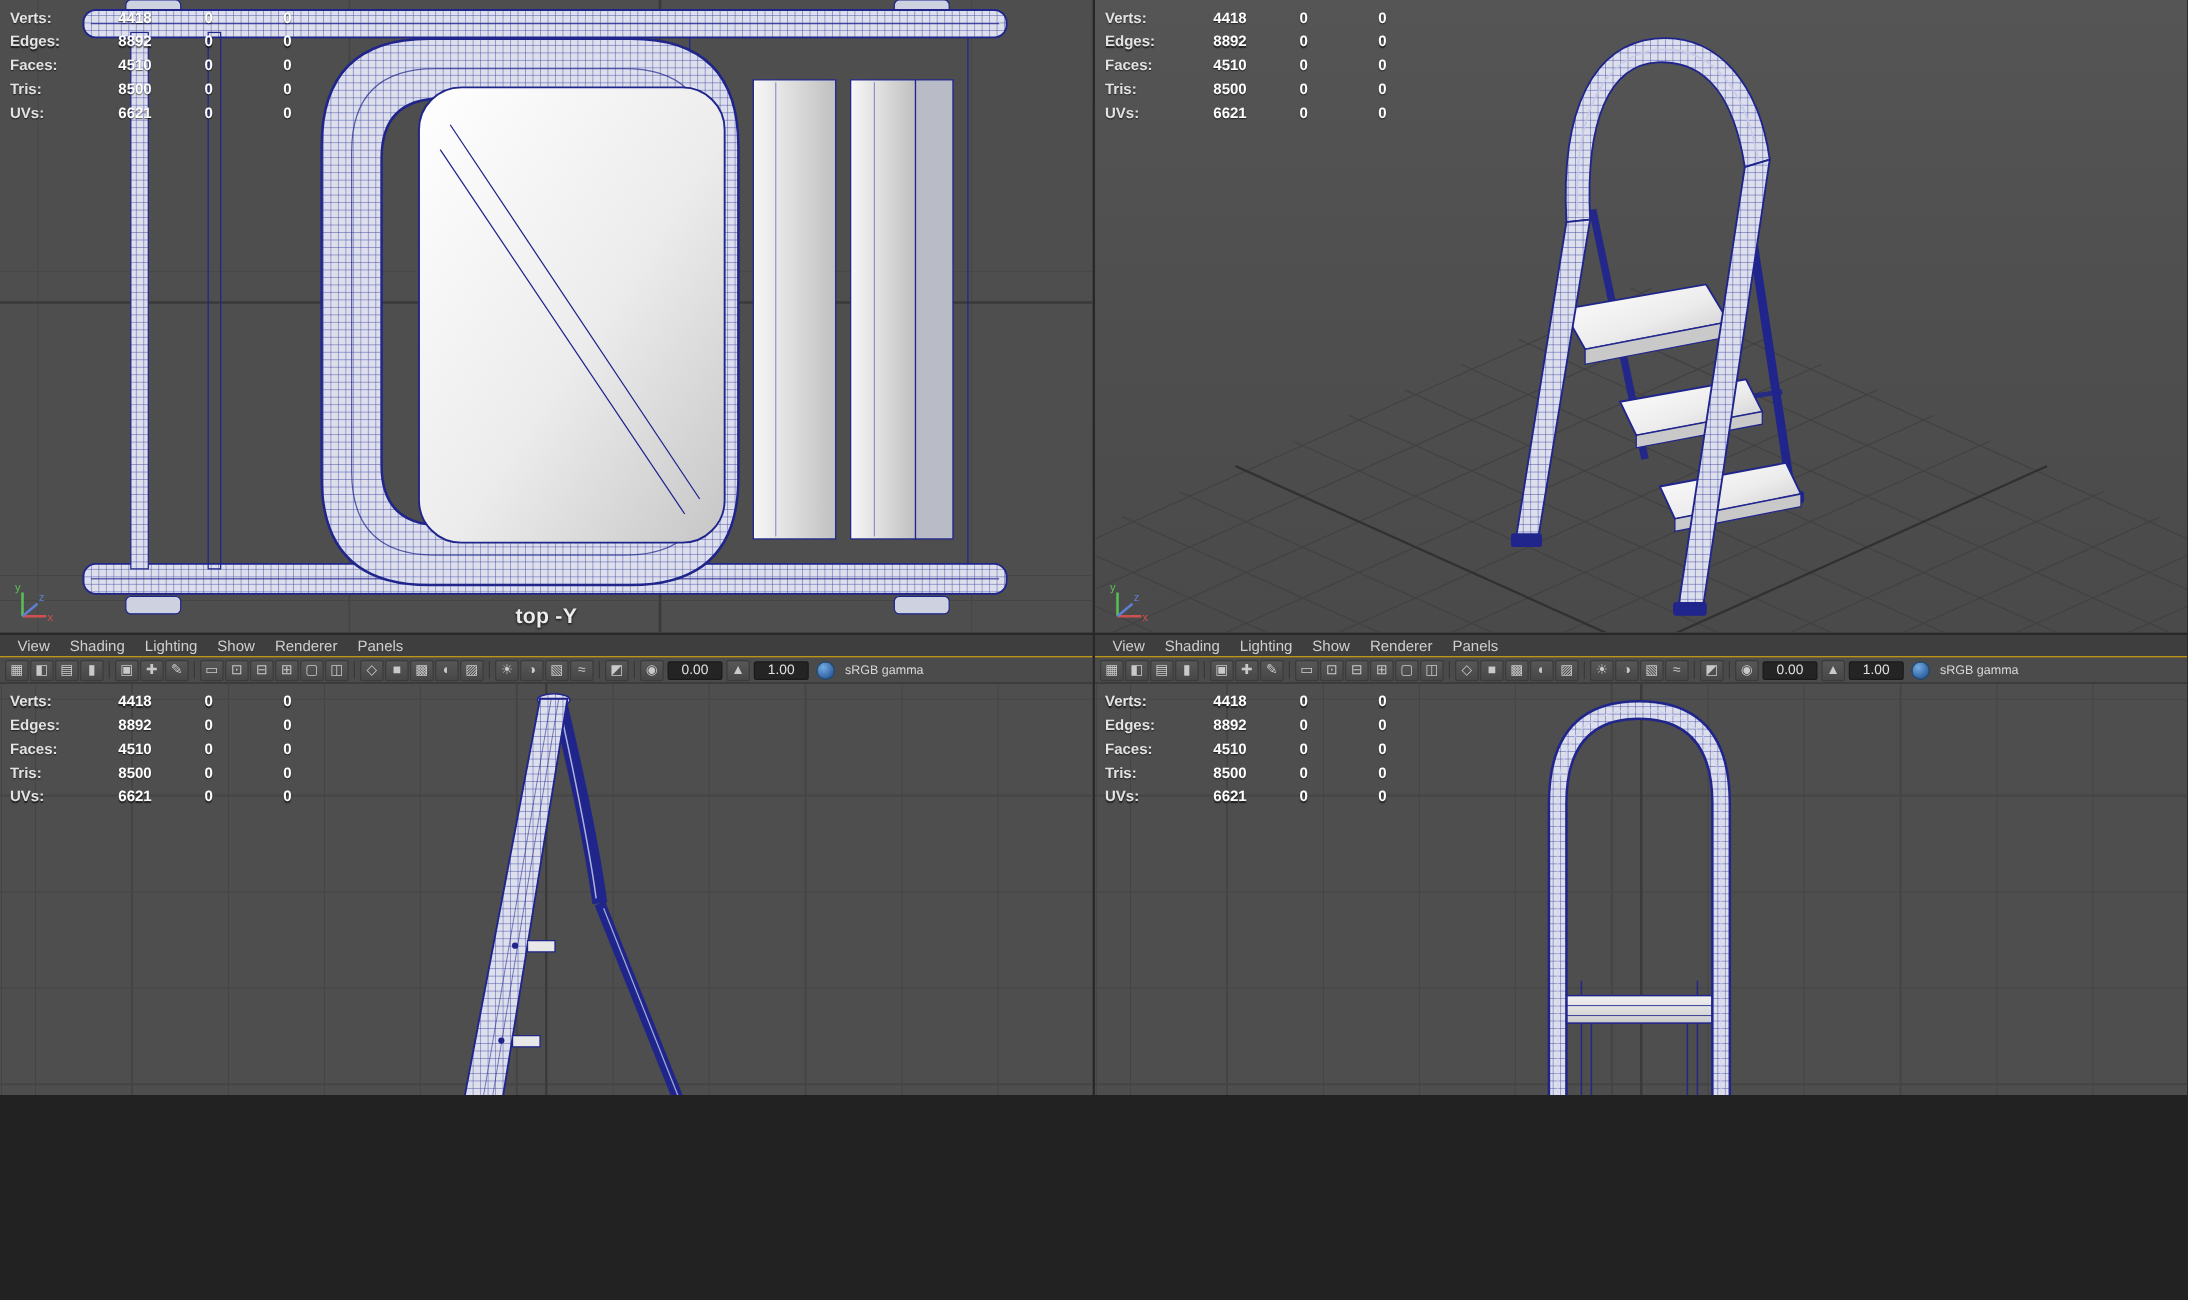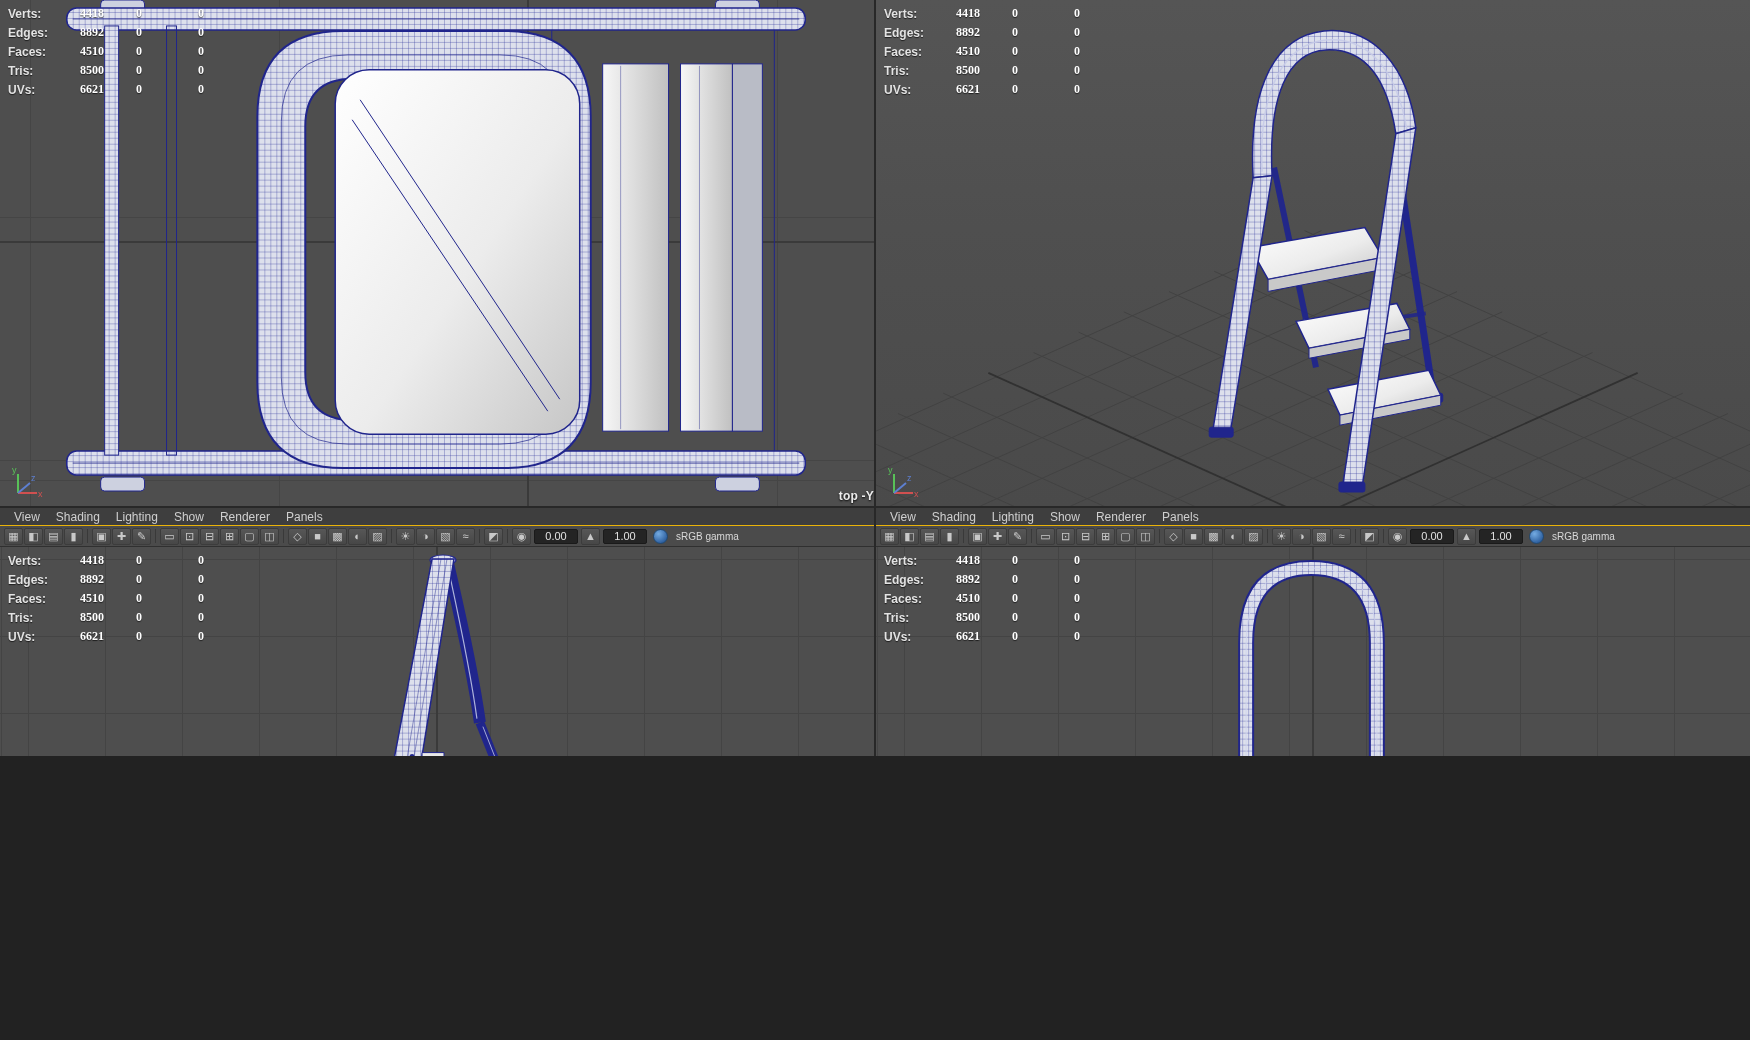--- a/index.html
+++ b/index.html
@@ -1,18 +1,18 @@
 <!DOCTYPE html>
 <html><head>
 <meta charset="utf-8">
 <style>
   * { box-sizing: border-box; margin: 0; padding: 0; }
   html,body { background:#222; }
   body { font-family: "Liberation Sans", sans-serif; }
-  .app { position:relative; width:1750px; height:756px;
+  .app { position:relative; width:1750px; height:876px;
          display:grid; grid-template-columns:874px 874px; grid-template-rows:506px 532px;
          gap:2px; background:#282828; overflow:hidden; }
   .pane { position:relative; display:flex; flex-direction:column; background:#4e4e4e; overflow:hidden; }
 
   
   .viewport { position:relative; flex:1; overflow:hidden; background:#4e4e4e; }
   .vp-top { background-image:
       repeating-linear-gradient(to right,#454545 0 1px,transparent 1px 249px),
       repeating-linear-gradient(to bottom,#454545 0 1px,transparent 1px 243px);
       background-position: 30px 0, 0 -26px; }
@@ -23,25 +23,25 @@
       background-position: 28px 0, 0 12px; }
   .axis-v { position:absolute; top:0; bottom:0; width:2px; background:#3a3a3a; }
   .axis-h { position:absolute; left:0; right:0; height:2px; background:#3a3a3a; }
   .vp-svg { position:absolute; left:0; top:0; }
 
   
   .hud { position:absolute; top:4px; left:8px; font-size:12px; font-weight:bold;
          color:#fff; text-shadow:0 1px 1px rgba(0,0,0,.65); z-index:5; }
   .hud-row { display:grid; grid-template-columns:72px 56px 62px 64px; height:19px; align-items:center; }
   .hud-row .stat-label { color:#e3e3e3; text-align:left; }
-  .hud-row .num { text-align:left;font-family:Liberation Serif, serif; }
+  .hud-row .num { text-align:center; }
 
   
-  .vp-label { position:absolute; bottom:3px; left:0; width:100%; text-align:right;
-              font-size:12px; font-weight:bold; color:#ececec;
+  .vp-label { position:absolute; bottom:3px; left:0; width:100%; text-align:center;
+              font-size:17px; font-weight:bold; color:#ececec;
               text-shadow:0 1px 2px #000; z-index:5; letter-spacing:.2px; }
   .gizmo { position:absolute; left:8px; bottom:6px; z-index:5; }
   .gizmo text { font-size:9px; font-family:"Liberation Sans",sans-serif; }
 
   
   .menubar { height:18px; background:#3e3e3e; border-bottom:1px solid #eab308;
              display:flex; align-items:center; padding-left:6px; flex:none; }
   .menu-item { font-size:12px; color:#cfcfcf; padding:1px 8px; cursor:default; }
 
   

